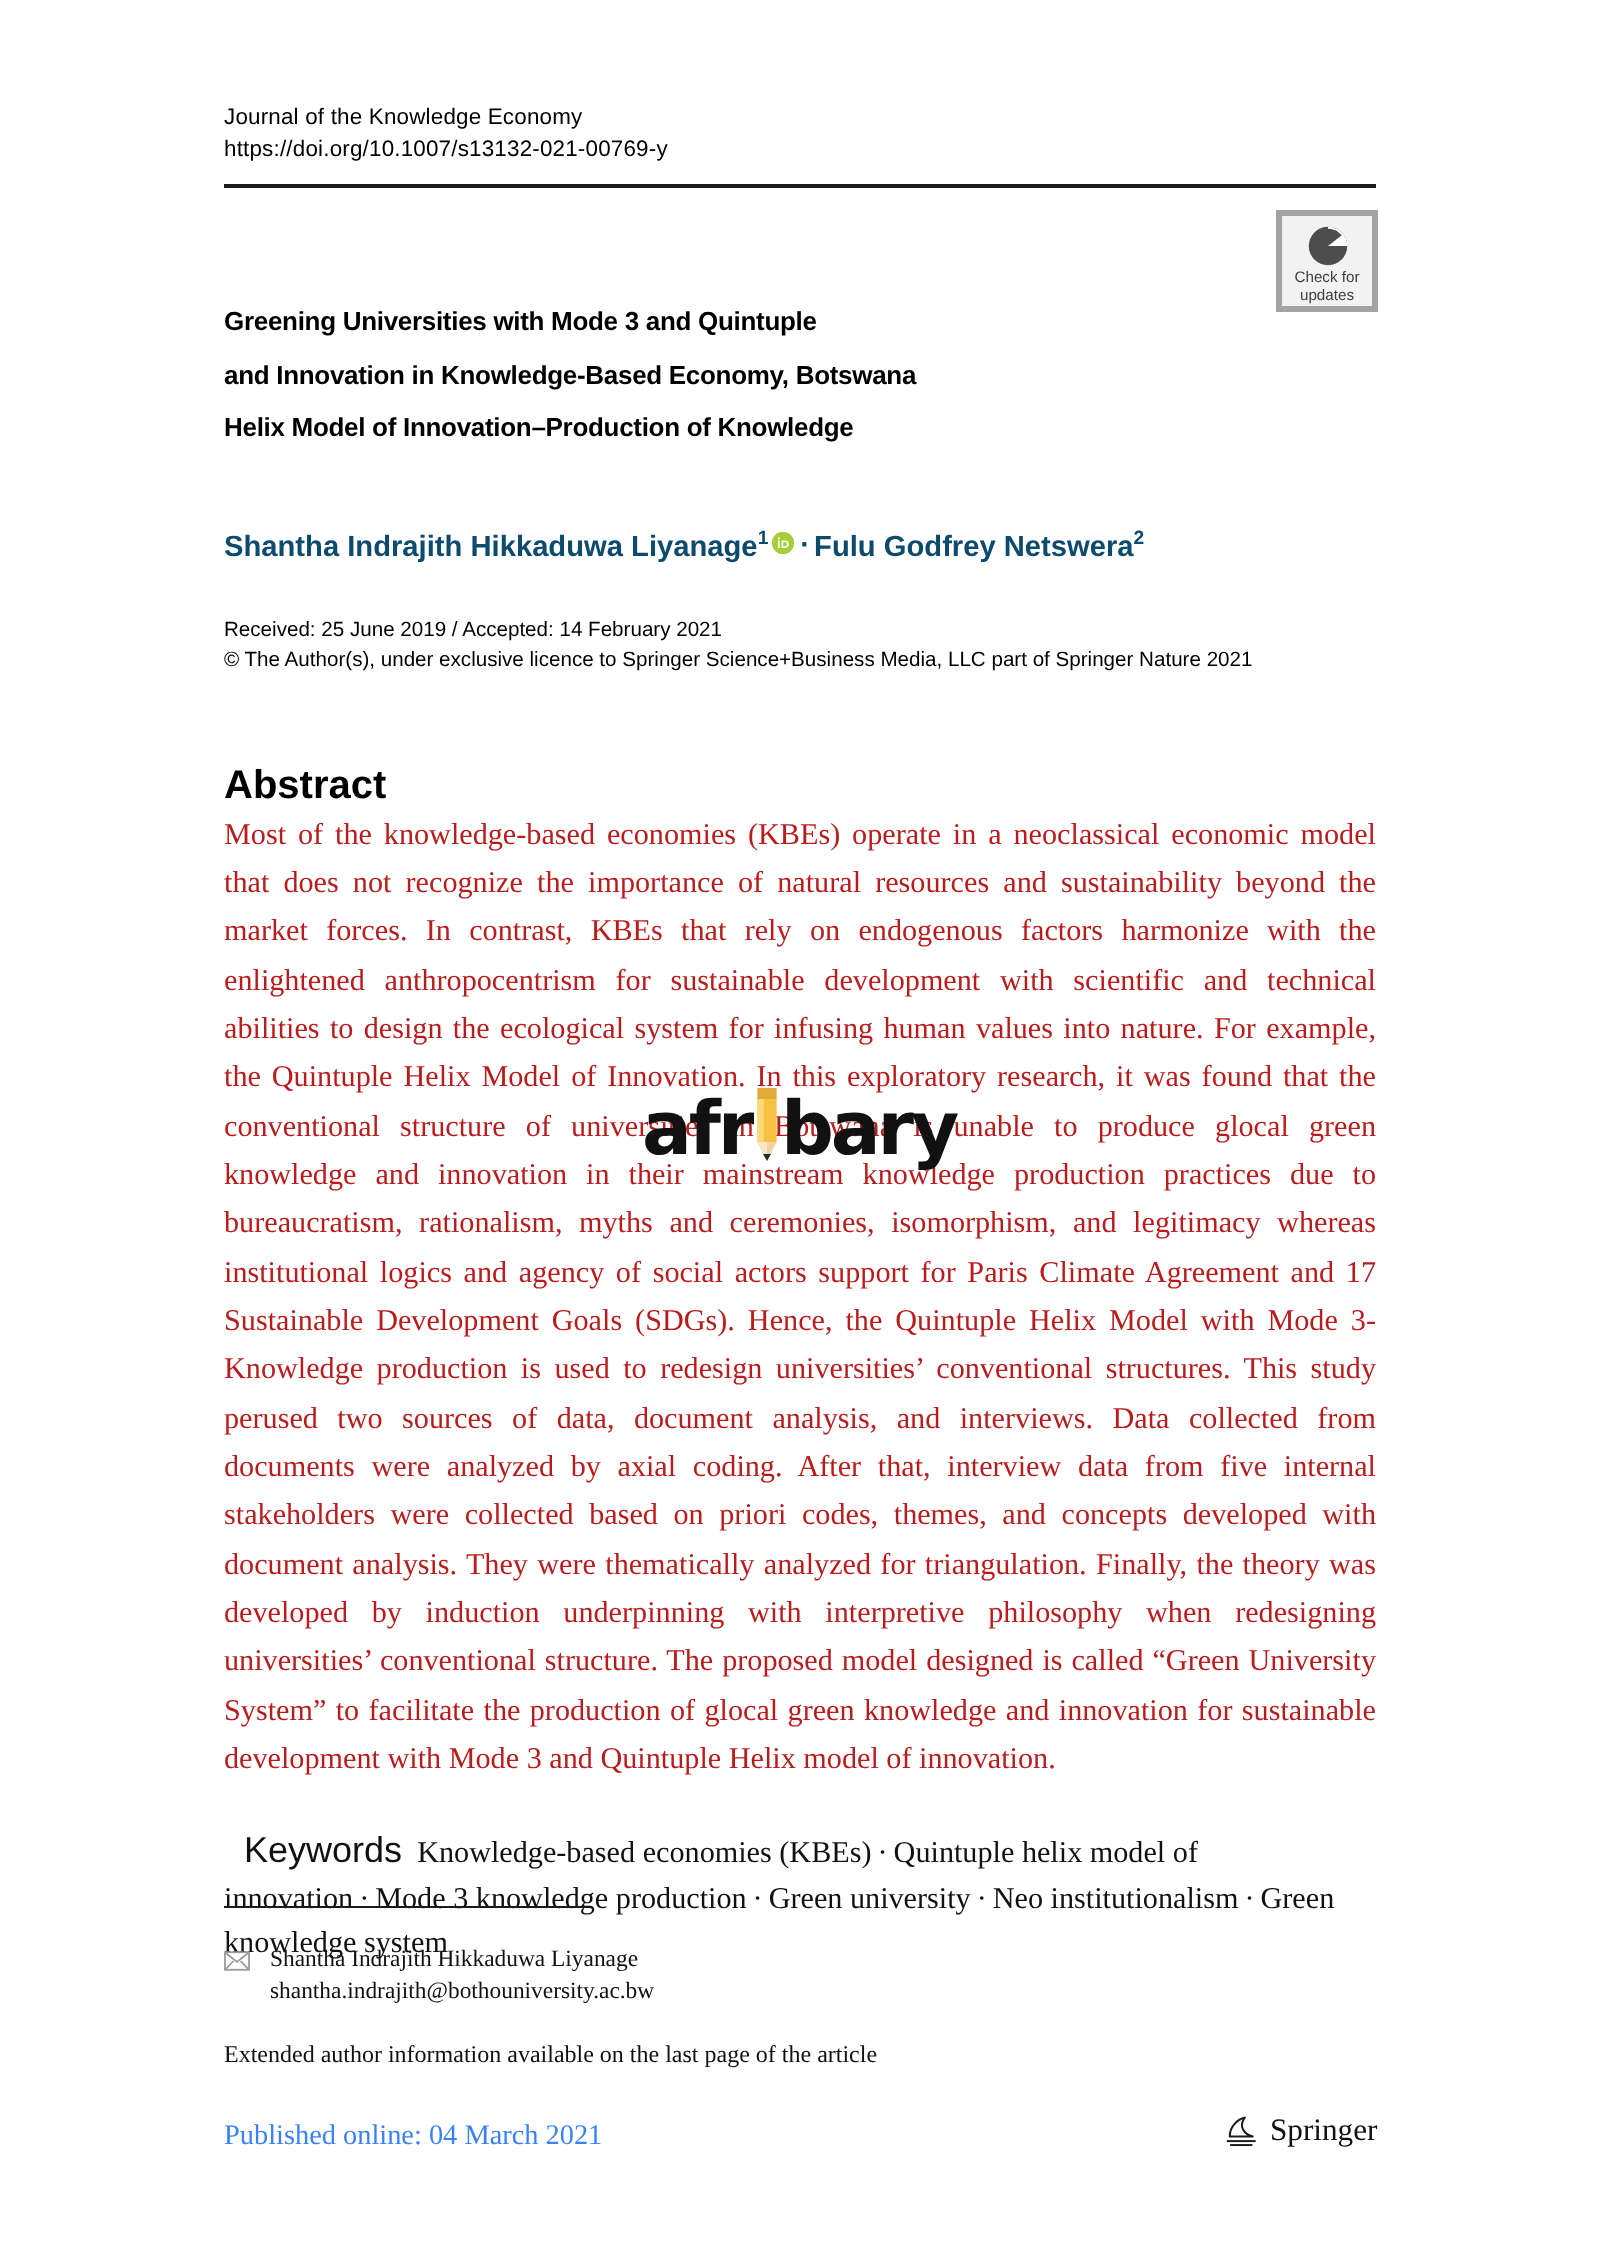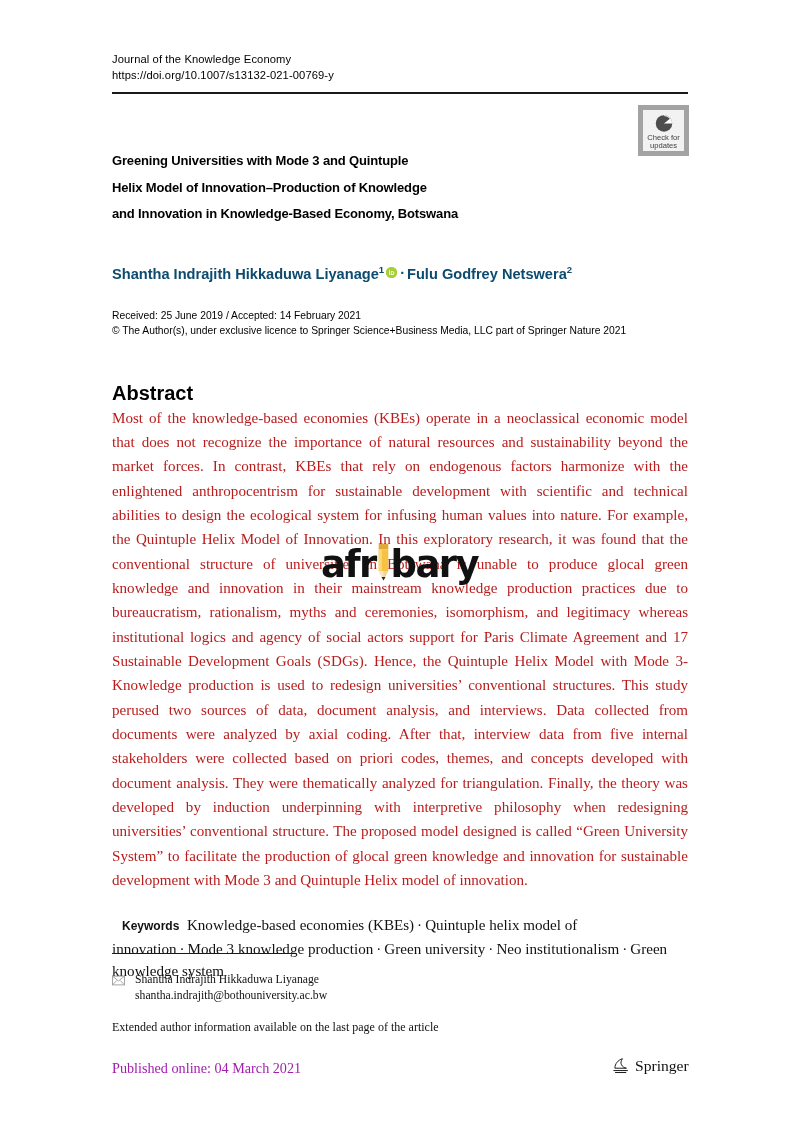--- a/index.html
+++ b/index.html
@@ -50,21 +50,21 @@
     width: 576px;
   }
 
   
   .crossmark {
     position: absolute;
     left: 526px;
     top: 53px;
     width: 51px;
     height: 51px;
-    border: 5px solid #a3a3a3;
+    border: 3px solid #a3a3a3;
     background: #f2f2f2;
     display: flex;
     flex-direction: column;
     align-items: center;
     justify-content: flex-start;
     padding-top: 4px;
     box-sizing: border-box;
   }
   .crossmark-icon {
     width: 22px;
@@ -157,22 +157,22 @@
   .keywords {
     font-family: "Liberation Serif", "DejaVu Serif", serif;
     font-size: 15.1px;
     line-height: 22.5px;
     margin-top: 22px;
     text-align: left;
     color: #111;
   }
   .keywords b {
     font-family: "Liberation Sans", "DejaVu Sans", sans-serif;
-    font-weight: bold;
-    font-size: 12px;
+    font-weight: normal;
+    font-size: 18px;
     padding-left: 10px;
   }
   .kw-sep { padding: 0 3px; }
 
   
   .footnote-rule {
     position: absolute;
     left: 112px;
     top: 953px;
     width: 180px;
@@ -213,21 +213,21 @@
   }
 
   
   .published {
     position: absolute;
     left: 112px;
     top: 1059px;
     font-family: "Liberation Serif", "DejaVu Serif", serif;
     font-size: 14.2px;
     line-height: 18px;
-    color: #a21caf;
+    color: #3b82f6;
   }
   .springer {
     position: absolute;
     left: 612px;
     top: 1057px;
     display: flex;
     align-items: flex-start;
     font-family: "Liberation Serif", "DejaVu Serif", serif;
     font-size: 15.6px;
     color: #111;
@@ -290,22 +290,22 @@
         <path d="M12 2.6 L12 12 L19.5 6.2 A9.4 9.4 0 0 0 12 2.6 Z" fill="#4d4d4d"></path>
       </svg>
       <div class="crossmark-text">
         <span>Check for</span><br>
         <span>updates</span>
       </div>
     </div>
 
     <h1 class="title">
       <span class="title-line">Greening Universities with Mode 3 and Quintuple</span>
+      <span class="title-line">and Innovation in Knowledge-Based Economy, Botswana</span>
       <span class="title-line">Helix Model of Innovation–Production of Knowledge</span>
-      <span class="title-line">and Innovation in Knowledge-Based Economy, Botswana</span>
     </h1>
 
     <div class="authors"><span>Shantha Indrajith Hikkaduwa Liyanage</span><sup>1</sup><span class="orcid"><svg viewBox="0 0 22 22" width="11" height="11">
             <circle cx="11" cy="11" r="11" fill="#a6ce39"></circle>
             <rect x="6" y="8.4" width="1.6" height="7.6" fill="#ffffff"></rect>
             <circle cx="6.8" cy="6.4" r="1.1" fill="#ffffff"></circle>
             <path d="M9.6 8.4 h3.3 a3.8 3.8 0 0 1 0 7.6 H9.6 Z M11.2 9.9 v4.6 h1.5 a2.3 2.3 0 0 0 0-4.6 Z" fill="#ffffff"></path>
           </svg></span><span class="author-sep">·</span><span>Fulu Godfrey Netswera</span><sup>2</sup></div>
 
     <div class="pubinfo">

